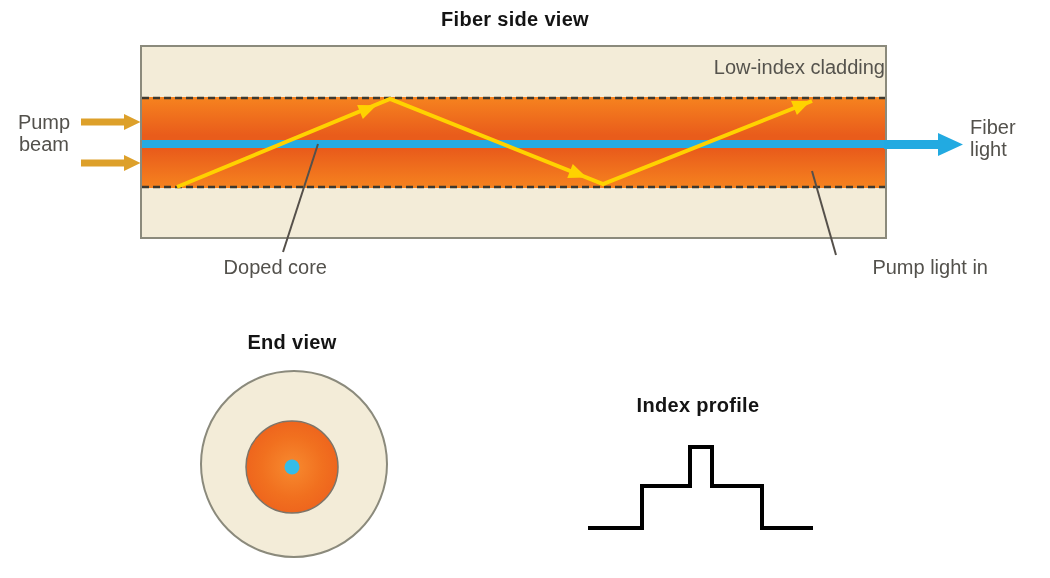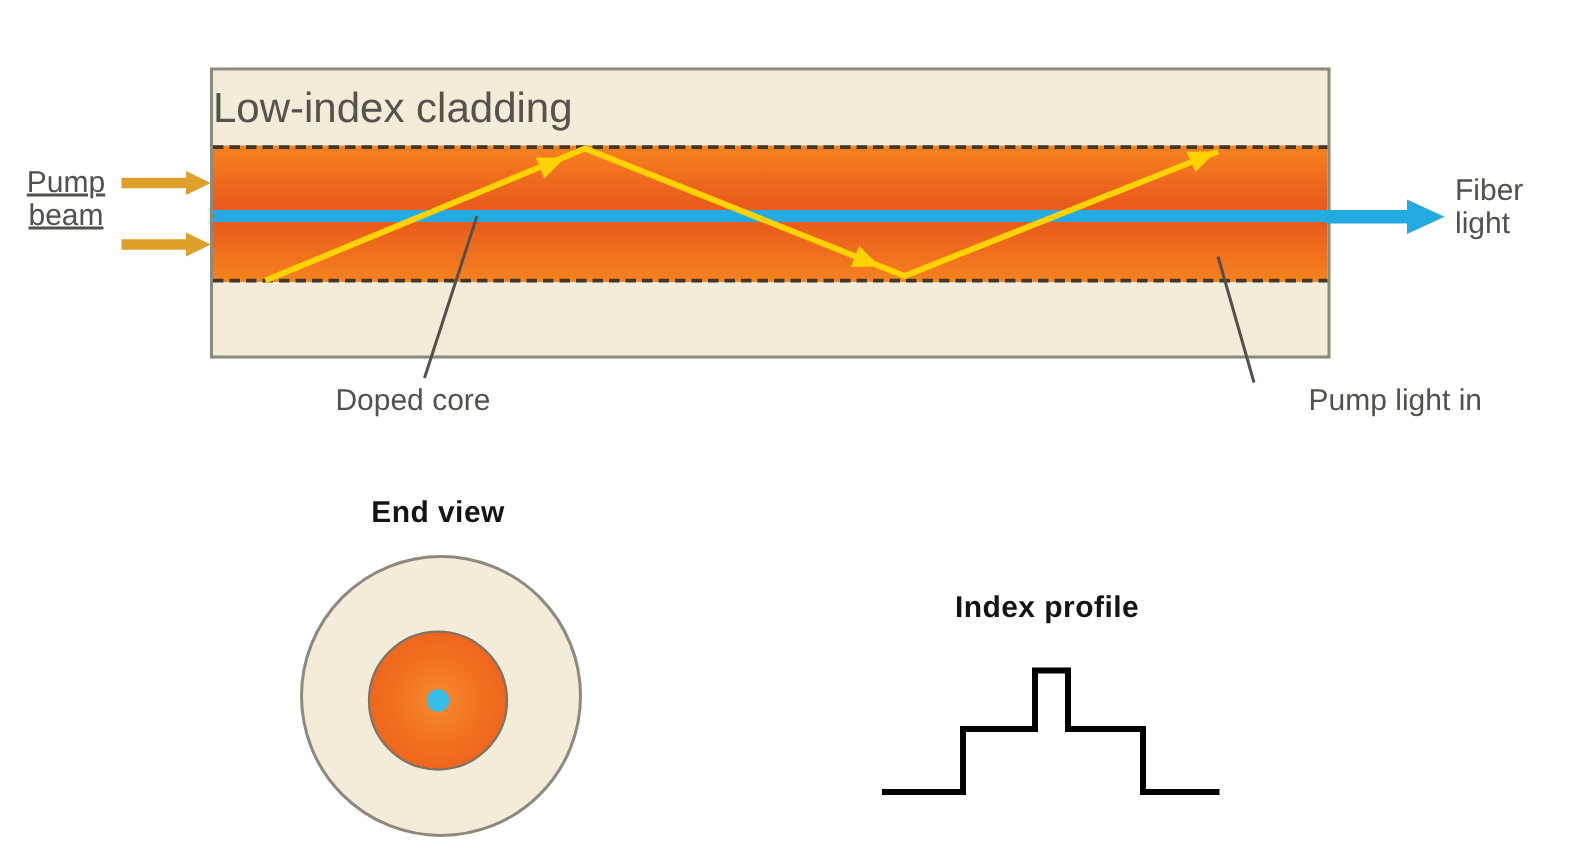--- a/index.html
+++ b/index.html
@@ -29,55 +29,56 @@
     position: absolute;
     left: 140px; top: 45px;
     width: 747px; height: 194px;
     box-sizing: border-box;
     border: 2px solid #8b8a7c;
     background: #f3ecd8;
   }
   .cladding-label {
     position: absolute;
     left: 0; top: 9px; width: 100%;
-    text-align: left;
-    font-size: 28px;
+    text-align: right;
+    font-size: 20px;
     color: #55534d;
   }
   .orange-band {
     position: absolute;
     left: 0; top: 50px;
     width: 100%; height: 91px;
     background: linear-gradient(to bottom, #f6831f 0%, #e95c1b 42%, #e95c1b 58%, #f6831f 100%);
   }
   .core-line {
     position: absolute;
     left: 0; top: 93px;
     width: 100%; height: 8px;
     background: #25abe2;
   }
   .overlay-svg {
     position: absolute;
     left: 0; top: 0;
     width: 1050px; height: 578px;
     pointer-events: none;
   }
-  .pump-light-label { left: 6px; top: 111px; width: 76px; text-align: center; text-decoration: underline; }
+  .pump-light-label { left: 6px; top: 111px; width: 76px; text-align: center; }
   .laser-beam-label { left: 970px; top: 116px; width: 80px; text-align: left; }
   .doped-core-label { left: 167px; top: 256px; width: 160px; text-align: right; }
   .outer-core-label { left: 750px; top: 256px; width: 238px; text-align: right; }
   .fiber-title  { left: 365px; top: 8px;   width: 300px; }
   .end-title    { left: 212px; top: 331px; width: 160px; }
   .index-title  { left: 598px; top: 394px; width: 200px; }
 </style>
 </head>
 <body>
 
 <div class="page">
 
+  <div class="abs title fiber-title">Fiber side view</div>
 
   <div class="fiber-rect">
     <div class="cladding-label">Low-index cladding</div>
     <div class="orange-band"></div>
     <div class="core-line"></div>
   </div>
 
   <svg class="overlay-svg" viewBox="0 0 1050 578" xmlns="http://www.w3.org/2000/svg">
     <defs>
       <radialGradient id="orangeRadial" cx="50%" cy="50%" r="60%">

